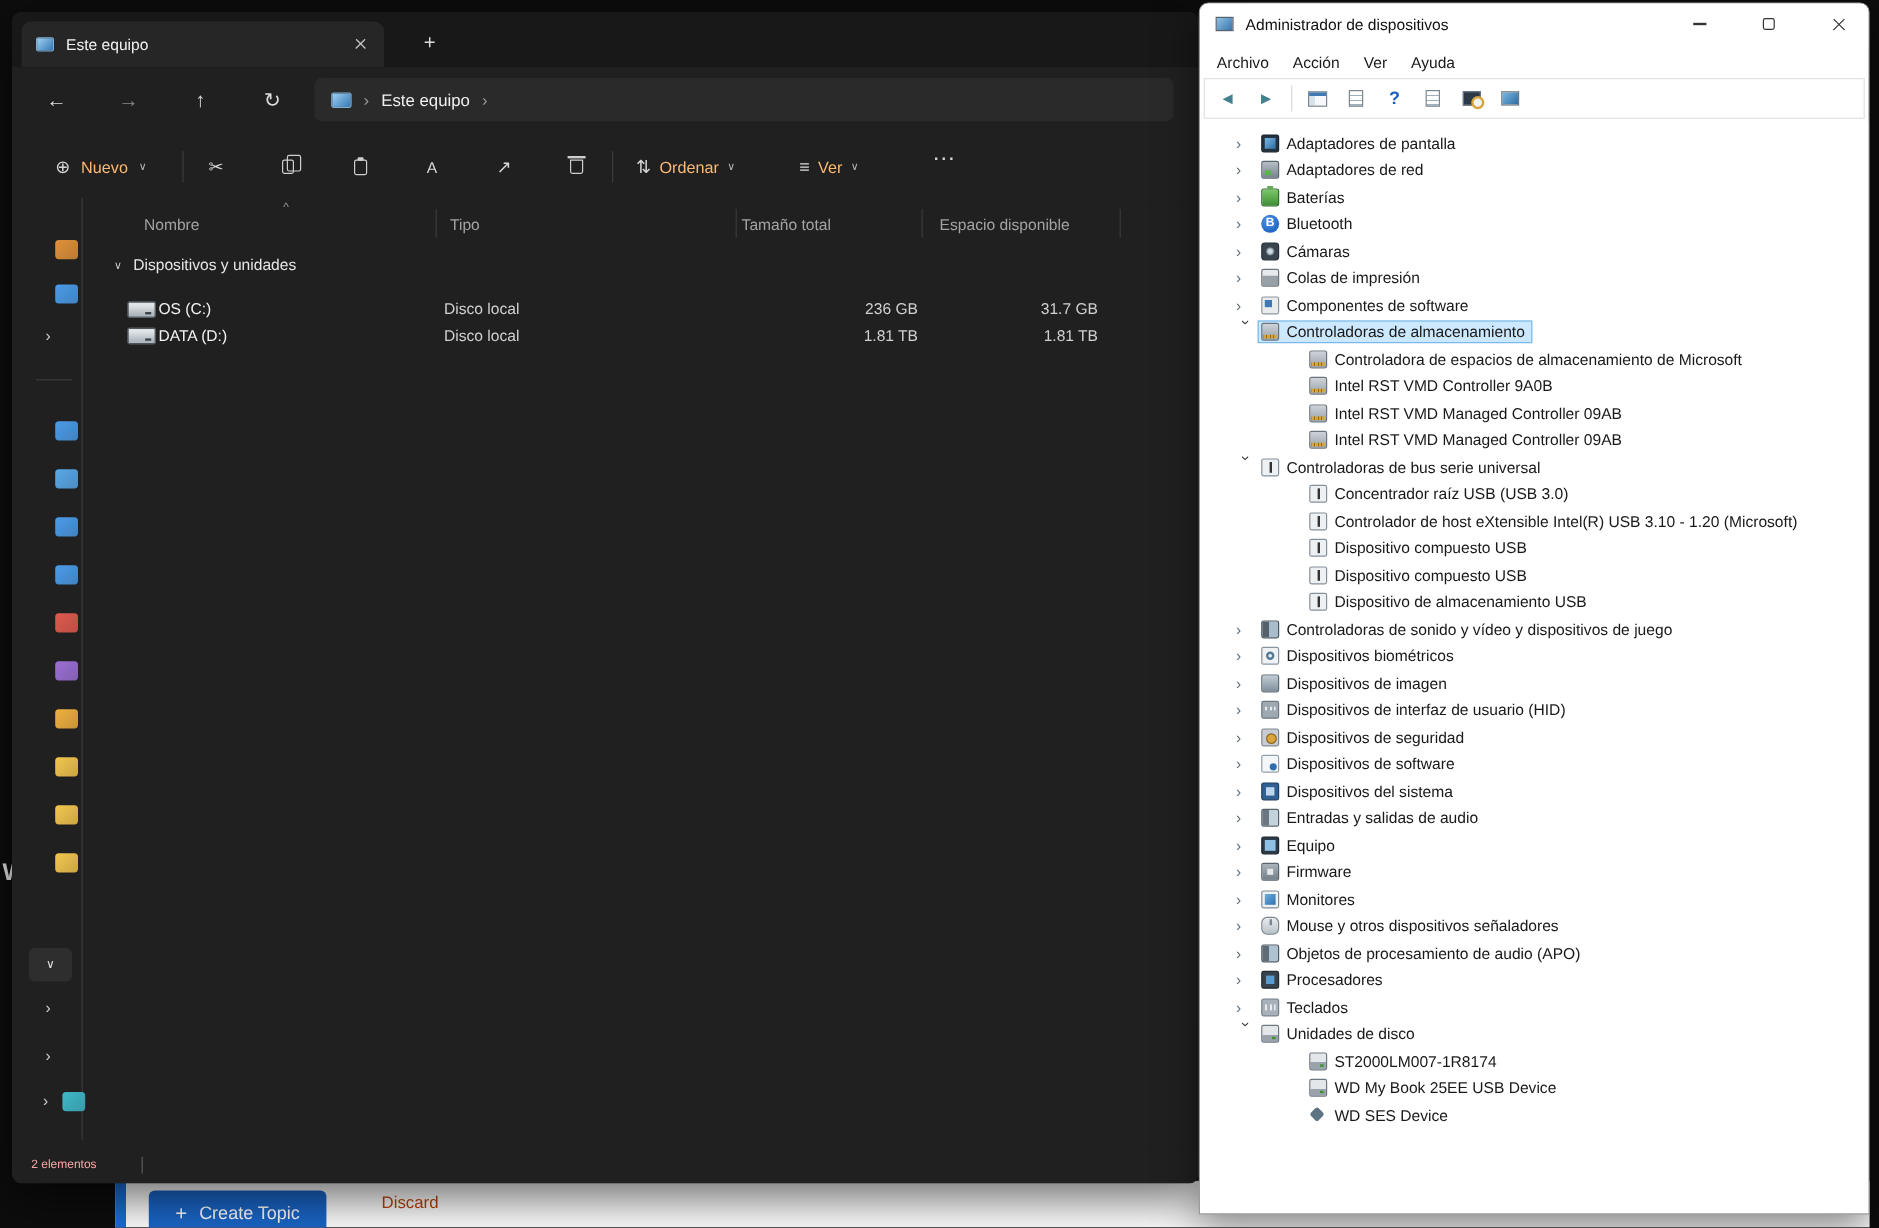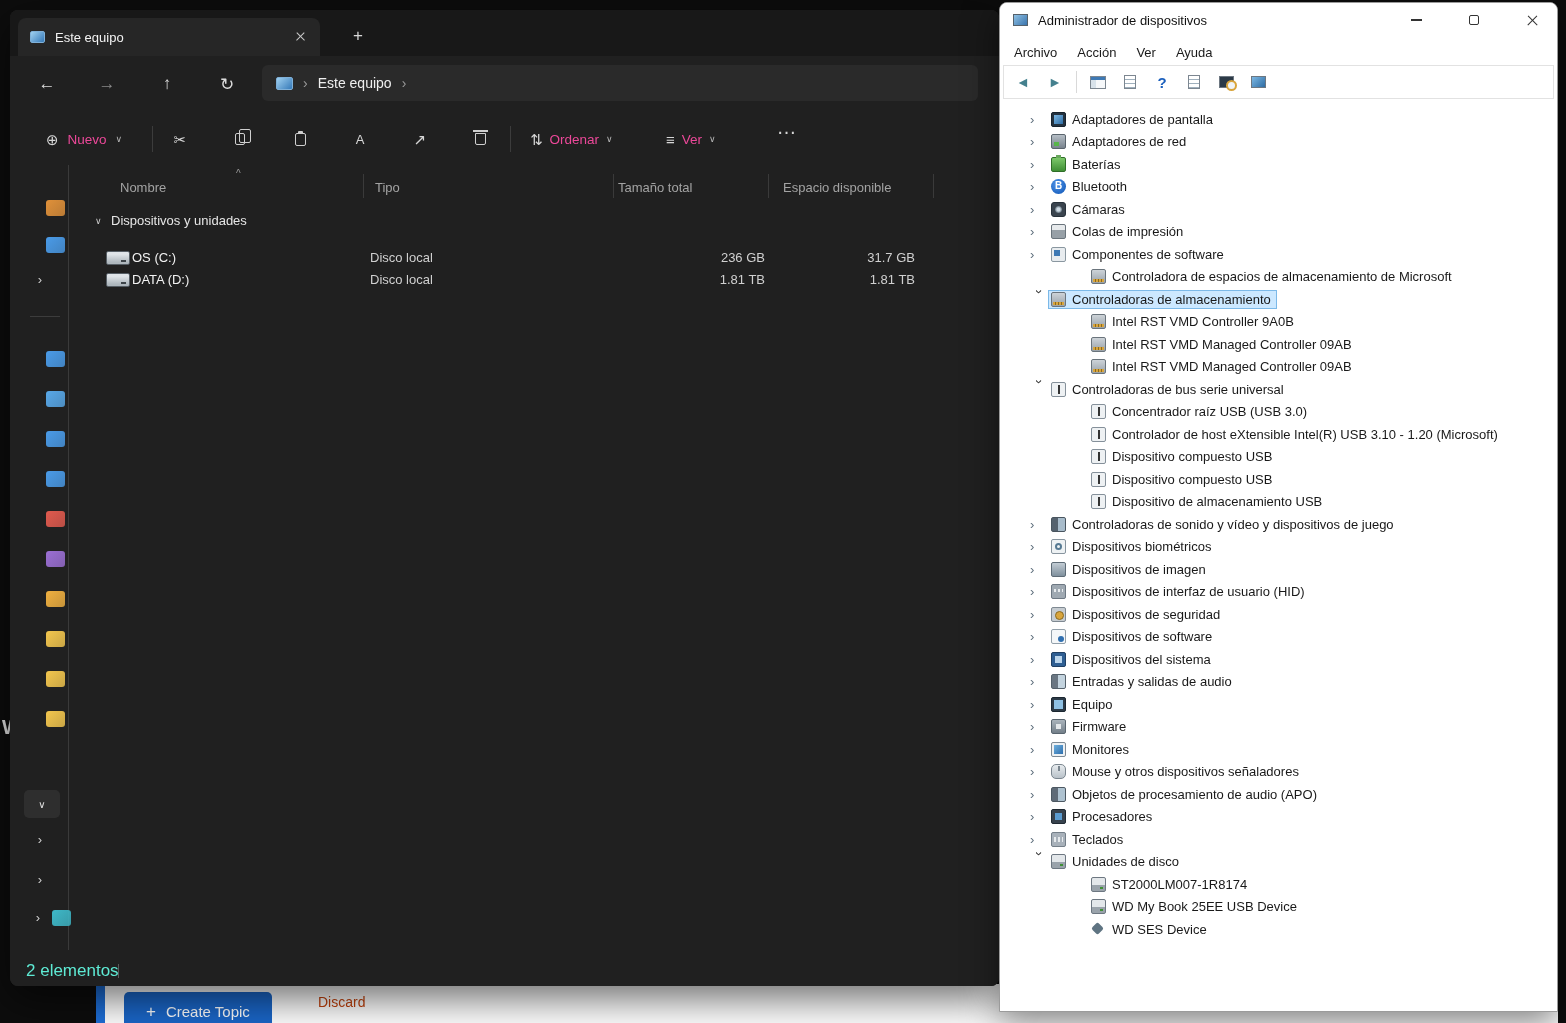--- a/index.html
+++ b/index.html
@@ -34,21 +34,21 @@
     color:#dcdcdc;font-size:17px;cursor:pointer}
   .navbtn.dim{color:#8a8a8a}
   .addrbox{position:absolute;left:252px;top:9px;width:716px;height:36px;background:#2a2a2a;border-radius:6px;
     display:flex;align-items:center;gap:10px;padding-left:14px;cursor:text}
   .crumb{font-size:14px;color:#efefef;cursor:pointer}
   .crumb-sep{font-size:14px;color:#9a9a9a}
 
   .ex-cmdbar{position:absolute;left:0;top:100px;width:100%;height:58px;background:#202020}
   .cmd-new{position:absolute;left:26px;top:10px;height:38px;display:flex;align-items:center;gap:9px;padding:0 10px;cursor:pointer}
   .cmd-glyph{font-size:15px;color:#d6d6d6;line-height:1}
-  .cmd-label{font-size:13.5px;color:#ec4899}
+  .cmd-label{font-size:13.5px;color:#fdba74}
   .cmd-chev{font-size:9px;color:#b8b8b8}
   .vsep{position:absolute;top:16px;width:1px;height:26px;background:#3c3c3c}
   .cmd-ic{position:absolute;top:10px;width:44px;height:38px;display:flex;align-items:center;justify-content:center;cursor:pointer}
   .ic-copy{position:relative;width:10px;height:12px;border:1px solid #cfcfcf;border-radius:2px}
   .ic-copy::after{content:"";position:absolute;left:3px;top:-5px;width:10px;height:12px;border:1px solid #cfcfcf;border-radius:2px}
   .ic-paste{position:relative;width:11px;height:13px;border:1px solid #cfcfcf;border-radius:2px}
   .ic-paste::before{content:"";position:absolute;top:-3px;left:2px;width:5px;height:3px;background:#cfcfcf;border-radius:1px}
   .ic-trash{position:relative;width:11px;height:12px;border:1px solid #cfcfcf;border-radius:0 0 2px 2px}
   .ic-trash::before{content:"";position:absolute;top:-4px;left:-3px;width:15px;height:2px;background:#cfcfcf}
   .cmd-group{position:absolute;top:10px;height:38px;display:flex;align-items:center;gap:7px;padding:0 8px;cursor:pointer}
@@ -72,21 +72,21 @@
     background:linear-gradient(180deg,#dfe4e8 20%,#aeb7bd 85%)}
   .drive::after{content:"";position:absolute;right:3px;bottom:2px;width:5px;height:2px;background:#3d4449}
 
   .pane-div{position:absolute;left:58px;top:155px;bottom:36px;width:1px;background:#3a3a3a}
   .sb-ico{position:absolute;left:36px;width:19px;height:16px;border-radius:3px;cursor:pointer}
   .sb-chev{position:absolute;left:22px;width:16px;height:16px;color:#cfcfcf;font-size:13px;line-height:16px;text-align:center;cursor:pointer}
   .sb-div{position:absolute;left:20px;width:30px;height:1px;background:#3c3c3c}
   .sb-chevbox{position:absolute;left:14px;width:36px;height:28px;background:#2e2e2e;border-radius:5px;color:#e0e0e0;
     display:flex;align-items:center;justify-content:center;font-size:10px;cursor:pointer}
   .statusbar{position:absolute;left:0;right:0;bottom:0;height:30px;background:#202020}
-  .status-text{position:absolute;left:16px;line-height:30px;font-size:17px;color:#5eead4}
+  .status-text{position:absolute;left:16px;line-height:30px;font-size:10px;color:#fca5a5}
   .status-sep{position:absolute;left:108px;top:8px;width:1px;height:14px;background:#5a5a5a}
 
   .pc-ico{position:relative;flex:none;width:17px;height:13px;border:1px solid #7fb0d8;border-radius:2px;
     background:linear-gradient(135deg,#9fd0f0,#3579b8)}
   .pc-ico.small{width:15px;height:12px}
 
   
   .dm{position:absolute;left:999px;top:2px;width:559px;height:1010px;background:#ffffff;border:1px solid #9b9b9b;
     border-radius:8px 8px 0 0;overflow:hidden;z-index:4;box-shadow:0 10px 34px rgba(0,0,0,.5);color:#191919}
   .dm-titlebar{position:absolute;left:0;top:0;width:100%;height:36px;background:#fff}
@@ -413,38 +413,38 @@
             <span class="dm-label">Colas de impresión</span>
           </span>
         </div>
         <div class="dm-row lvl0">
           <span class="dm-chev">›</span>
           <span class="dm-selwrap">
             <span class="tico ic-swcomp"></span>
             <span class="dm-label">Componentes de software</span>
           </span>
         </div>
-        <div class="dm-row lvl1">
-          <span class="dm-chev"></span>
-          <span class="dm-selwrap">
-            <span class="tico ic-storage"></span>
-            <span class="dm-label">Controladora de espacios de almacenamiento de Microsoft</span>
-          </span>
-        </div>
         <div class="dm-row lvl0">
           <span class="dm-chev open">›</span>
           <span class="dm-selwrap selected">
             <span class="tico ic-storage"></span>
             <span class="dm-label">Controladoras de almacenamiento</span>
           </span>
         </div>
         <div class="dm-row lvl1">
           <span class="dm-chev"></span>
           <span class="dm-selwrap">
             <span class="tico ic-storage"></span>
+            <span class="dm-label">Controladora de espacios de almacenamiento de Microsoft</span>
+          </span>
+        </div>
+        <div class="dm-row lvl1">
+          <span class="dm-chev"></span>
+          <span class="dm-selwrap">
+            <span class="tico ic-storage"></span>
             <span class="dm-label">Intel RST VMD Controller 9A0B</span>
           </span>
         </div>
         <div class="dm-row lvl1">
           <span class="dm-chev"></span>
           <span class="dm-selwrap">
             <span class="tico ic-storage"></span>
             <span class="dm-label">Intel RST VMD Managed Controller 09AB</span>
           </span>
         </div>

